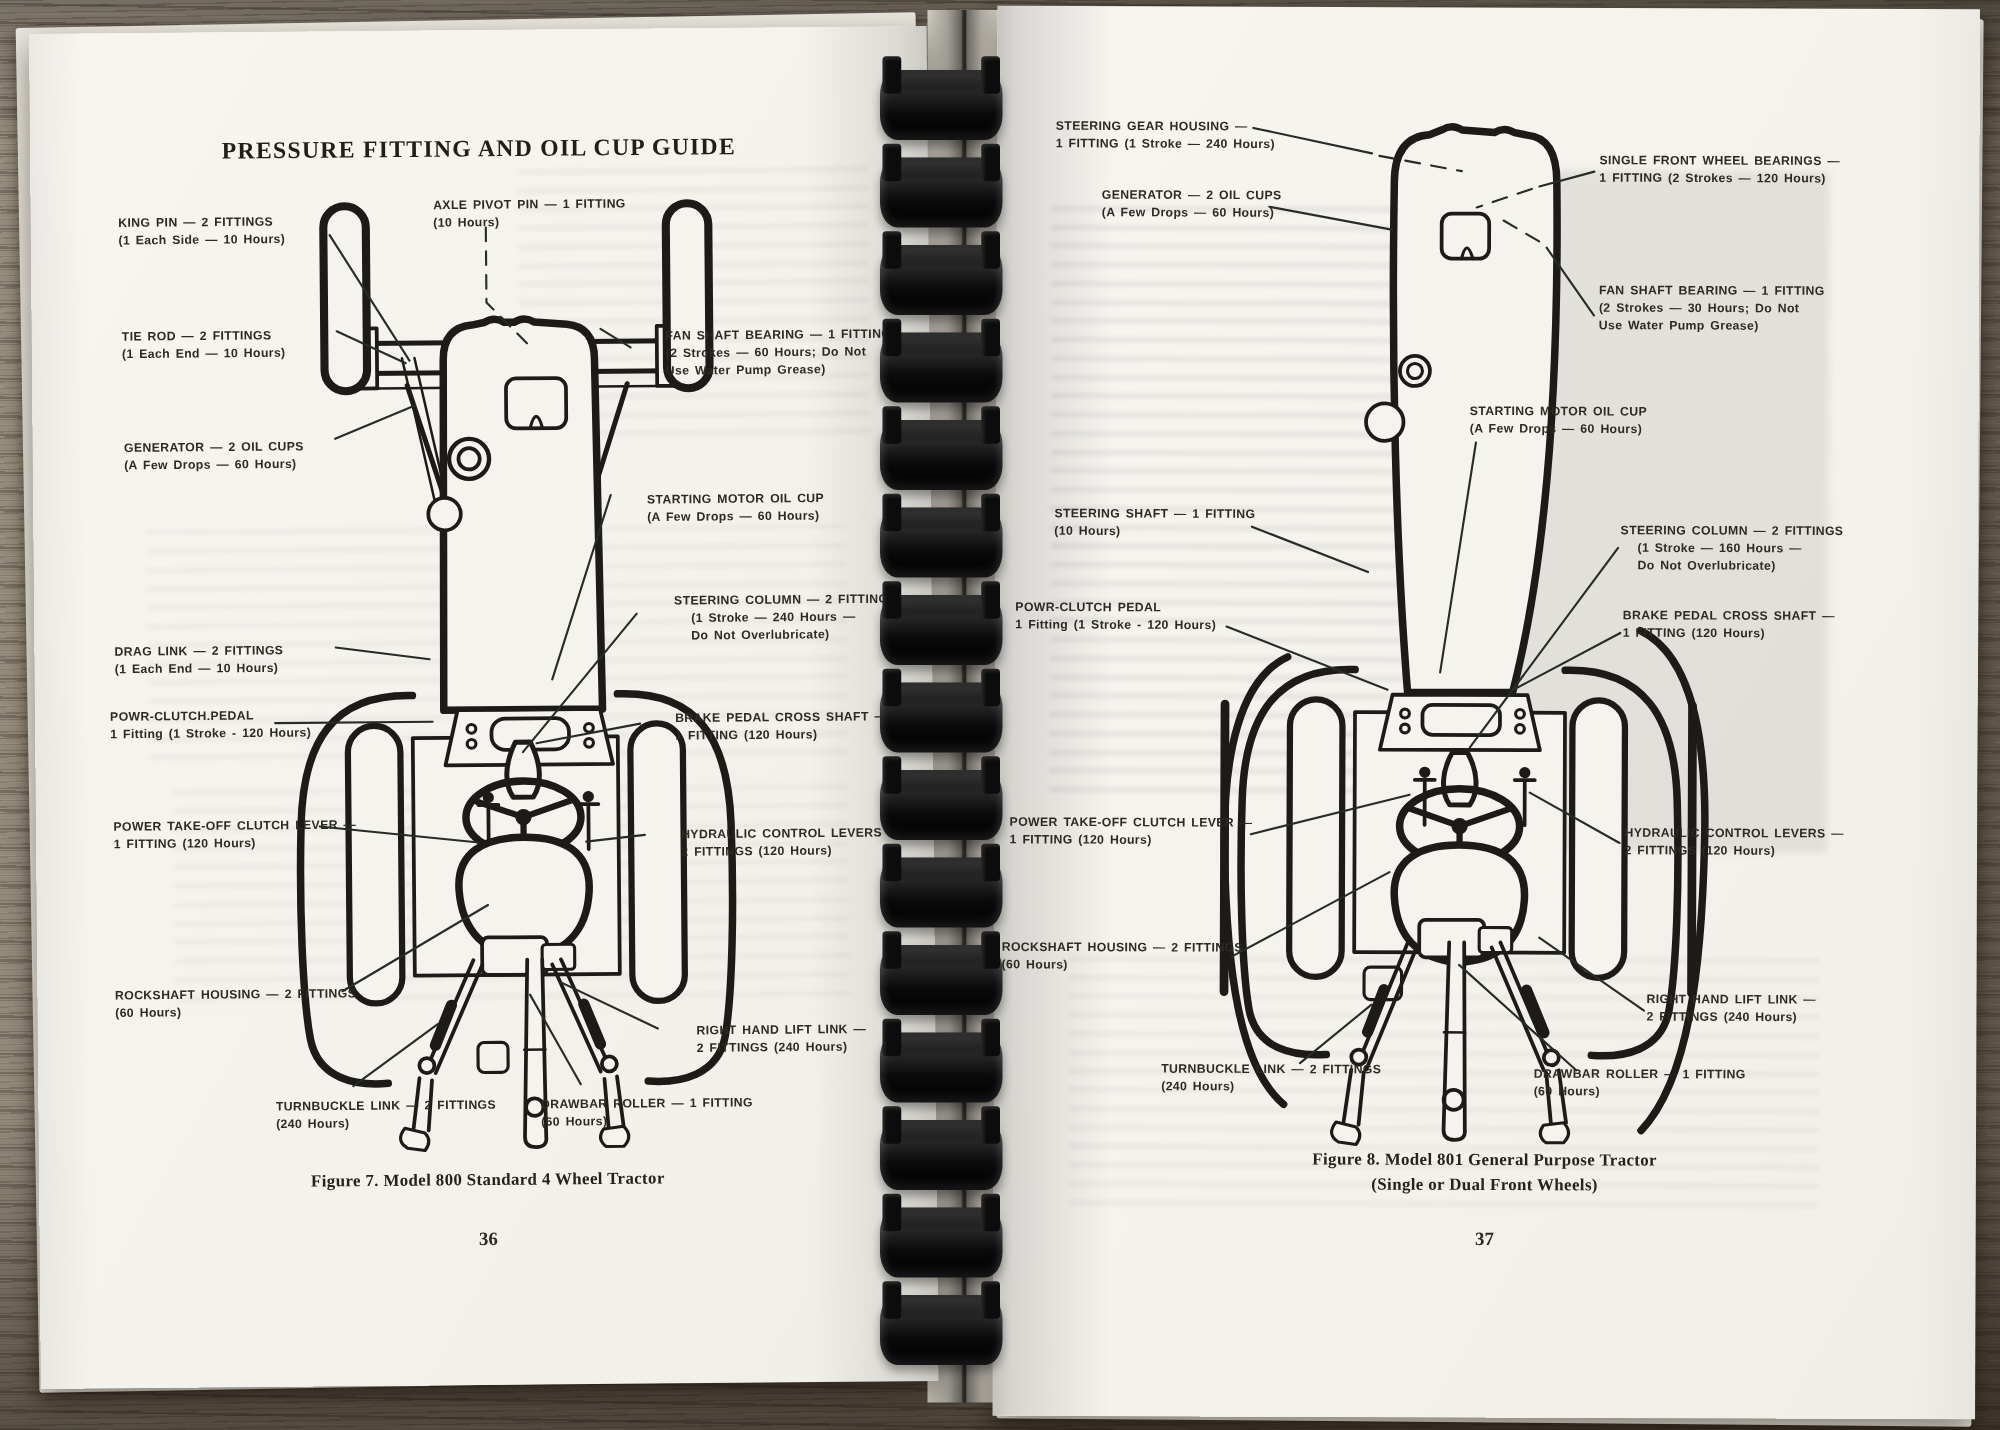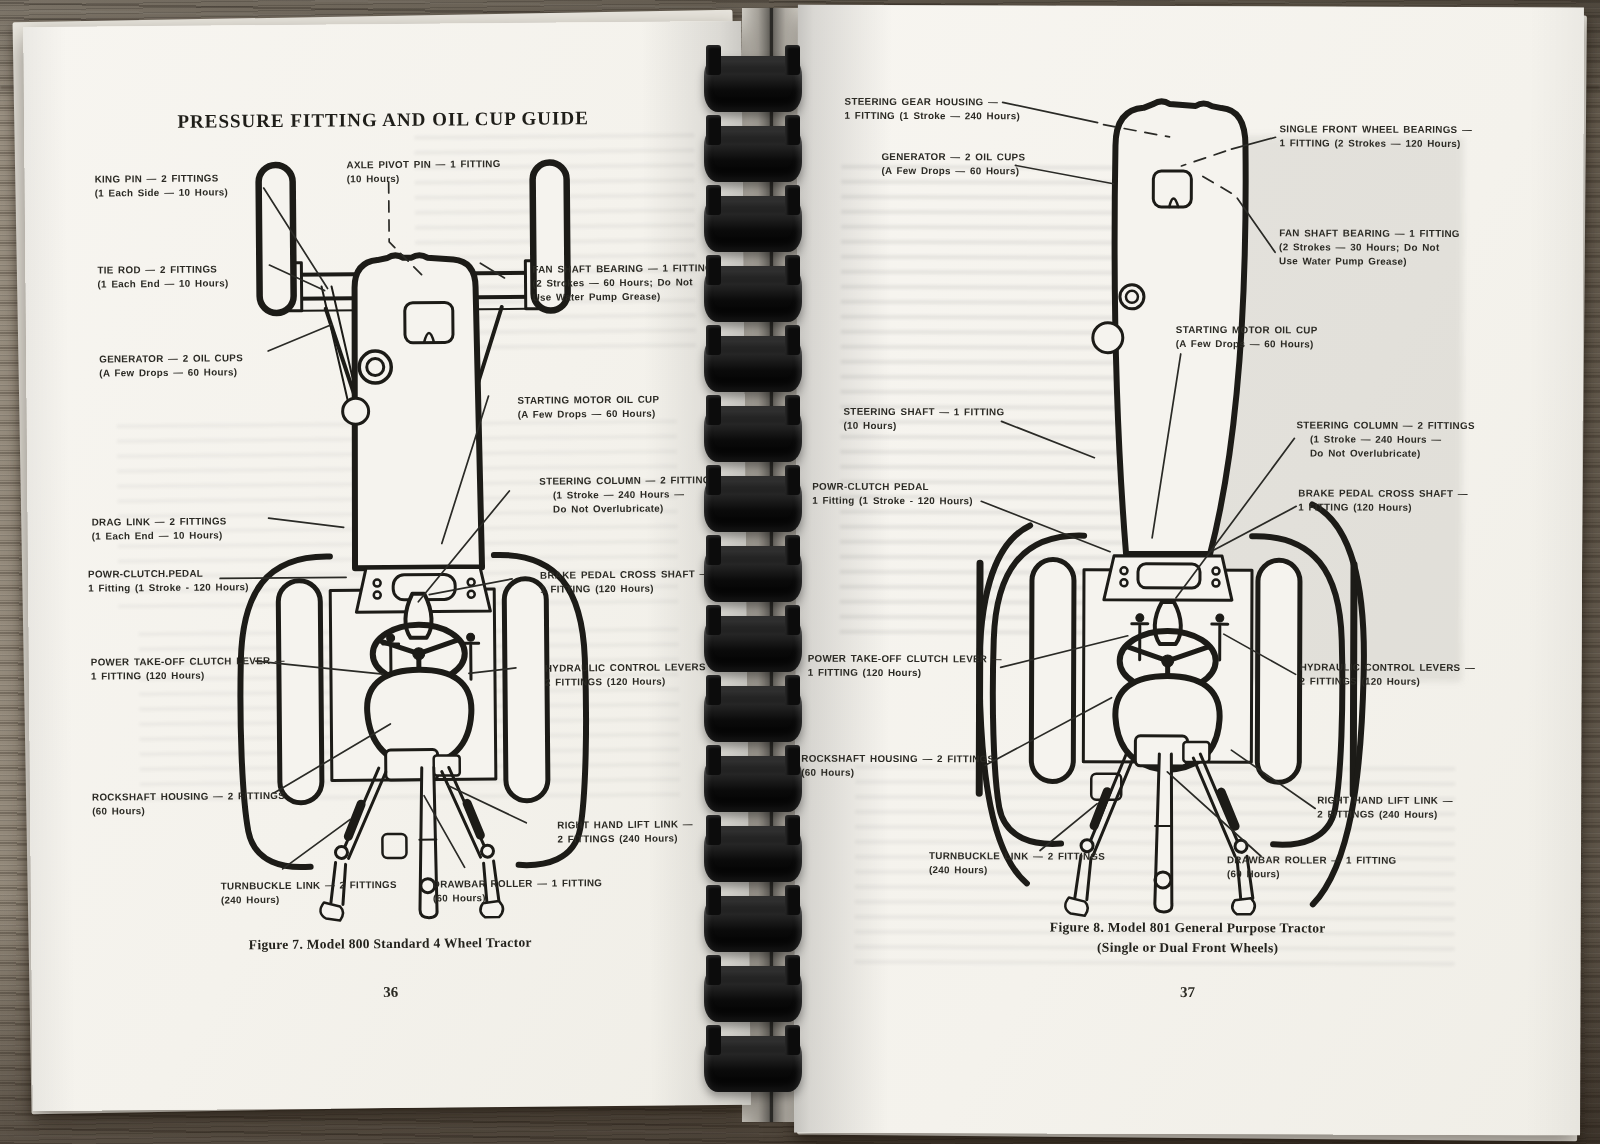--- a/index.html
+++ b/index.html
@@ -340,21 +340,21 @@
   <div class="lbl" style="left:84px;top:145px">GENERATOR — 2 OIL CUPS
 (A Few Drops — 60 Hours)</div>
   <div class="lbl" style="left:482px;top:220px">FAN SHAFT BEARING — 1 FITTING
 (2 Strokes — 30 Hours; Do Not
 Use Water Pump Grease)</div>
   <div class="lbl" style="left:379px;top:317px">STARTING MOTOR OIL CUP
 (A Few Drops — 60 Hours)</div>
   <div class="lbl" style="left:47px;top:400px">STEERING SHAFT — 1 FITTING
 (10 Hours)</div>
   <div class="lbl" style="left:500px;top:412px">STEERING COLUMN — 2 FITTINGS
-   (1 Stroke — 240 Hours —
+   (1 Stroke — 160 Hours —
    Do Not Overlubricate)</div>
   <div class="lbl" style="left:16px;top:475px">POWR-CLUTCH PEDAL
 1 Fitting (1 Stroke - 120 Hours)</div>
   <div class="lbl" style="left:502px;top:480px">BRAKE PEDAL CROSS SHAFT —
 1 FITTING (120 Hours)</div>
   <div class="lbl" style="left:12px;top:647px">POWER TAKE-OFF CLUTCH LEVER —
 1 FITTING (120 Hours)</div>
   <div class="lbl" style="left:504px;top:654px">HYDRAULIC CONTROL LEVERS —
 2 FITTINGS (120 Hours)</div>
   <div class="lbl" style="left:6px;top:747px">ROCKSHAFT HOUSING — 2 FITTINGS

